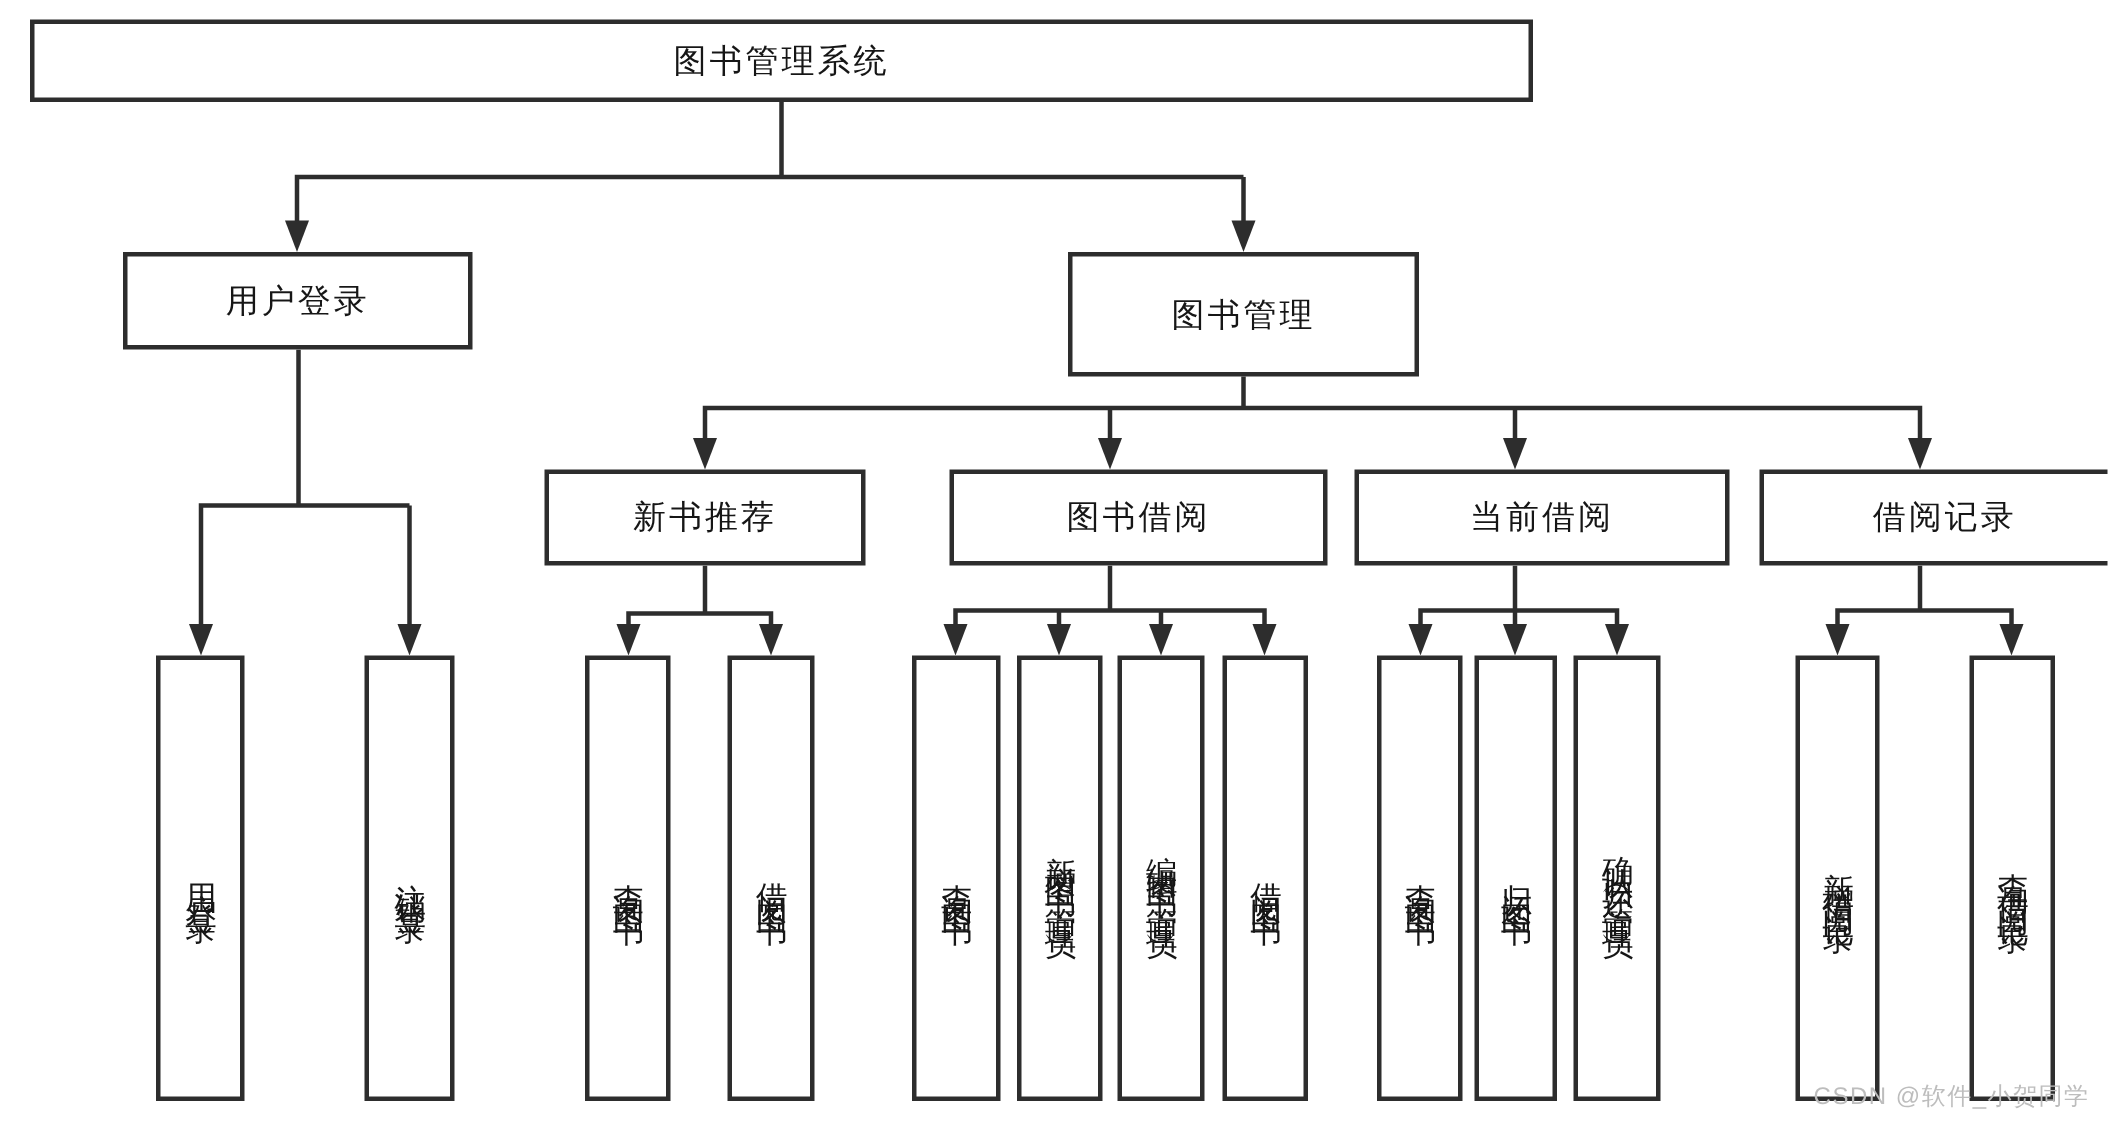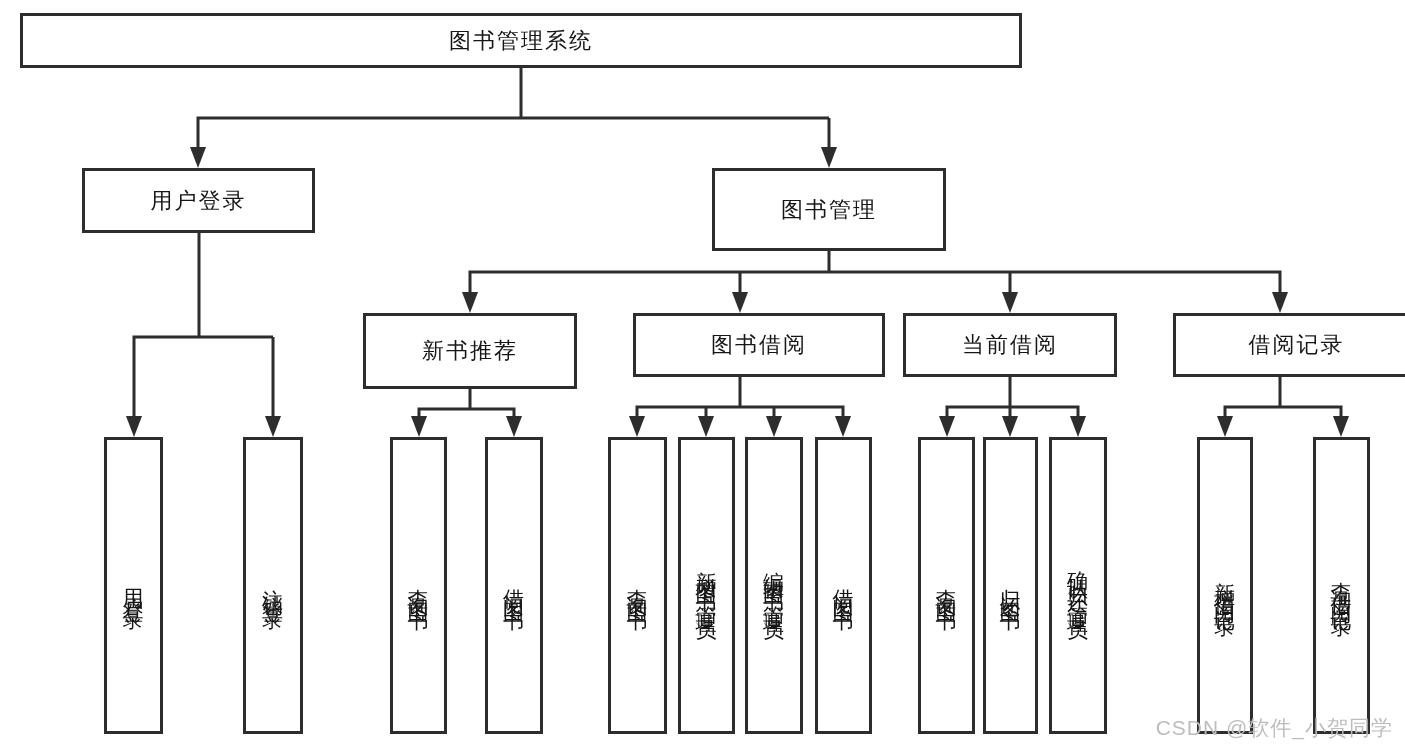--- a/index.html
+++ b/index.html
@@ -44,21 +44,21 @@
     text-orientation: mixed;
     font-size: 21px;
     letter-spacing: 7px;
     line-height: 1;
     white-space: nowrap;
   }
   .watermark {
     position: absolute;
     right: 12px;
     bottom: 5px;
-    font-size: 21px;
+    font-size: 16px;
     color: var(--watermark);
     letter-spacing: 1px;
     z-index: 2;
     white-space: nowrap;
   }
 </style>
 </head>
 <body>
 
 <div class="canvas">
@@ -107,27 +107,27 @@
     <span class="hlabel">图书管理系统</span>
   </div>
 
   <div class="box" style="left:82px; top:168px; width:233px; height:65px;">
     <span class="hlabel">用户登录</span>
   </div>
   <div class="box" style="left:712px; top:168px; width:234px; height:83px;">
     <span class="hlabel">图书管理</span>
   </div>
 
-  <div class="box" style="left:363px; top:313px; width:214px; height:76px;">
+  <div class="box" style="left:363px; top:313px; width:214px; height:64px;">
     <span class="hlabel">新书推荐</span>
   </div>
   <div class="box" style="left:633px; top:313px; width:252px; height:64px;">
     <span class="hlabel">图书借阅</span>
   </div>
-  <div class="box" style="left:903px; top:313px; width:214px; height:64px;">
+  <div class="box" style="left:903px; top:313px; width:250px; height:64px;">
     <span class="hlabel">当前借阅</span>
   </div>
   <div class="box" style="left:1173px; top:313px; width:247px; height:64px;">
     <span class="hlabel">借阅记录</span>
   </div>
 
   <div class="box" style="left:104px; top:437px; width:59px; height:297px;">
     <span class="vlabel">用户登录</span>
   </div>
   <div class="box" style="left:243px; top:437px; width:60px; height:297px;">

